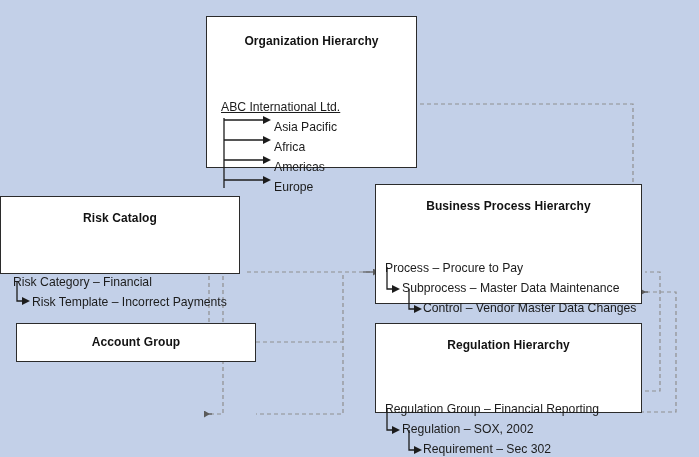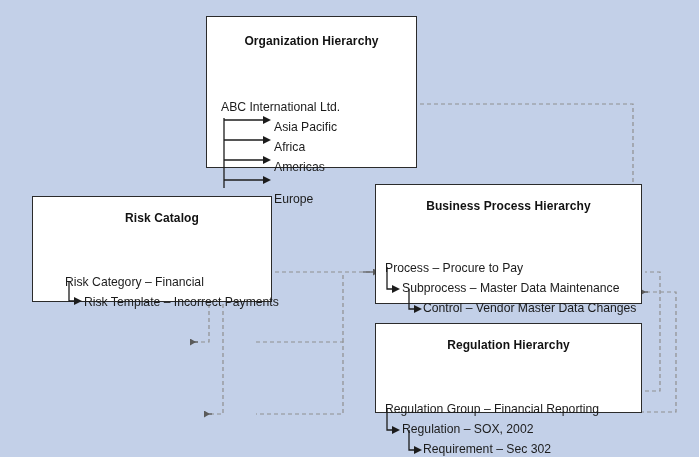--- a/index.html
+++ b/index.html
@@ -29,29 +29,29 @@
   .row{
     color:#1c1c1c;
     font-size:12.2px;
     white-space:nowrap;
   }
   .body-lines{position:relative;}
 
   
   #org-box{left:206px;top:16px;width:211px;height:152px;}
   #org-box .box-title{margin-top:17px;}
-  #org-box .root{position:absolute;left:14px;top:52px;}
+  #org-box .root{position:absolute;left:14px;top:52px;text-decoration:underline;}
   #org-box .leaf{position:absolute;}
   #org-box .l0{left:67px;top:72px;}
   #org-box .l1{left:67px;top:92px;}
   #org-box .l2{left:67px;top:112px;}
-  #org-box .l3{left:67px;top:144px;}
-
-  
-  #risk-box{left:32px;top:196px;width:240px;height:106px;padding-left:20px;}
+  #org-box .l3{left:67px;top:132px;}
+
+  
+  #risk-box{left:0;top:196px;width:240px;height:78px;}
   #risk-box .box-title{margin-top:14px;}
   #risk-box .root{position:absolute;left:12px;top:50px;}
   #risk-box .leaf{position:absolute;left:31px;top:70px;}
 
   
   #bp-box{left:375px;top:184px;width:267px;height:120px;}
   #bp-box .box-title{margin-top:14px;}
   #bp-box .root{position:absolute;left:9px;top:48px;}
   #bp-box .leaf1{position:absolute;left:26px;top:68px;}
   #bp-box .leaf2{position:absolute;left:47px;top:88px;}
@@ -191,15 +191,18 @@
           <path d="M16,74 L24,78 L16,82 z"></path>
           <path d="M38,94 L46,98 L38,102 z"></path>
         </g>
       </svg>
 
       <div class="row leaf1">Regulation – SOX, 2002</div>
       <div class="row leaf2">Requirement – Sec 302</div>
     </div>
   </div>
 
+  <div class="box simple" id="acct-box">
+    <div class="box-title">Account Group</div>
+  </div>
 
 
 </div>
 
 </body></html>

